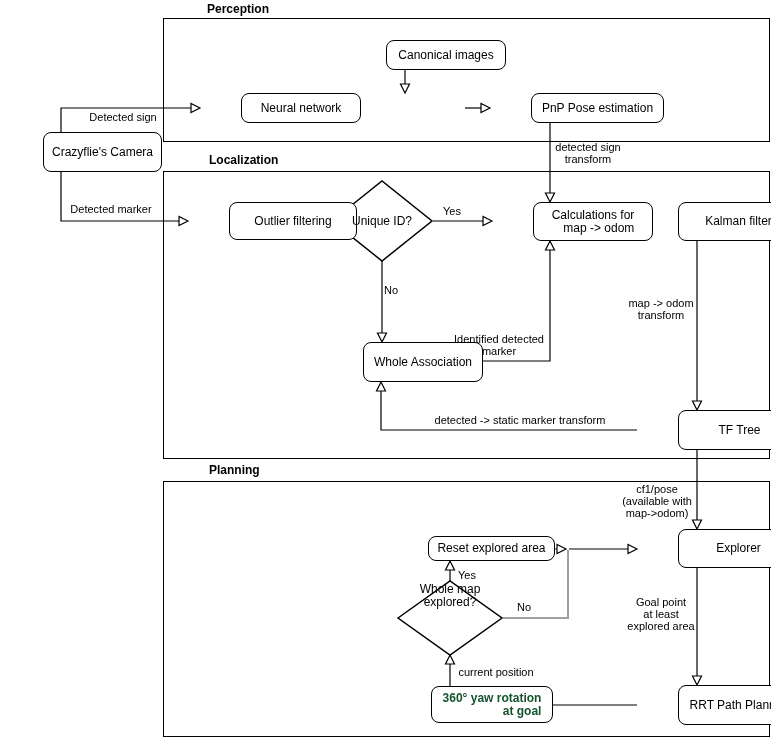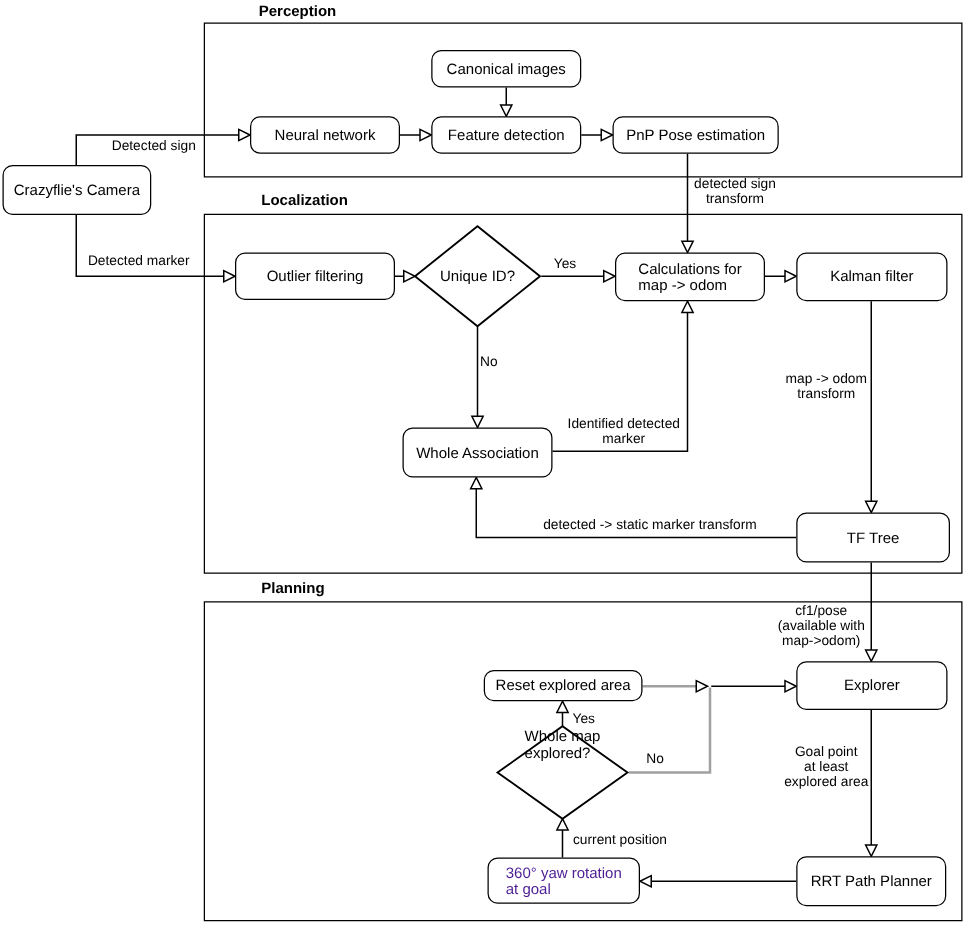--- a/index.html
+++ b/index.html
@@ -11,25 +11,25 @@
   .section{
     position:absolute;border:1px solid #000;background:transparent;z-index:0;
   }
   .section-label{
     position:absolute;font-size:12px;font-weight:bold;z-index:3;white-space:nowrap;padding-left:44px;
   }
   svg.wires{position:absolute;left:0;top:0;z-index:1;}
   .node{
     position:absolute;box-sizing:border-box;border:1.5px solid #000;border-radius:8px;
     background:#fff;display:flex;align-items:center;justify-content:center;
-    text-align:left;font-size:12px;line-height:13px;z-index:2;white-space:pre-line;
+    text-align:right;font-size:12px;line-height:13px;z-index:2;white-space:pre-line;margin-left:41px;
   }
-  .node.graytext{color:#4c1d95;}
+  .node.graytext{color:#14532d;font-weight:bold;}
   .dlabel{
-    position:absolute;transform:translate(-50%,-50%);
+    position:absolute;transform:translate(-50%,-50%);text-align:center;
     font-size:12px;line-height:13px;z-index:3;white-space:pre-line;
   }
   .elabel{
     position:absolute;transform:translate(-50%,-50%);text-align:center;
     font-size:11px;line-height:12px;z-index:3;white-space:pre-line;
   }
 </style>
 </head>
 <body>
 
@@ -95,21 +95,20 @@
 
     <g fill="#ffffff" stroke="#000000" stroke-width="1.5">
       <polygon points="332,221 382,181 432,221 382,261"></polygon>
       <polygon points="398,618 450,581 502,618 450,655"></polygon>
     </g>
   </svg>
 
   <div class="node" style="left:2px;top:132px;width:119px;height:40px">Crazyflie's Camera</div>
   <div class="node" style="left:345px;top:40px;width:120px;height:30px">Canonical images</div>
   <div class="node" style="left:200px;top:93px;width:120px;height:30px">Neural network</div>
-  <div class="node" style="left:345px;top:93px;width:120px;height:30px">Feature detection</div>
   <div class="node" style="left:490px;top:93px;width:133px;height:30px">PnP Pose estimation</div>
   <div class="node" style="left:188px;top:202px;width:128px;height:38px">Outlier filtering</div>
   <div class="node" style="left:492px;top:202px;width:120px;height:39px">Calculations for
 map -&gt; odom</div>
   <div class="node" style="left:637px;top:202px;width:121px;height:39px">Kalman filter</div>
   <div class="node" style="left:322px;top:342px;width:120px;height:40px">Whole Association</div>
   <div class="node" style="left:637px;top:410px;width:123px;height:40px">TF Tree</div>
   <div class="node" style="left:637px;top:529px;width:121px;height:39px">Explorer</div>
   <div class="node" style="left:387px;top:536px;width:127px;height:25px">Reset explored area</div>
   <div class="node graytext" style="left:390px;top:686px;width:122px;height:37px">360° yaw rotation

